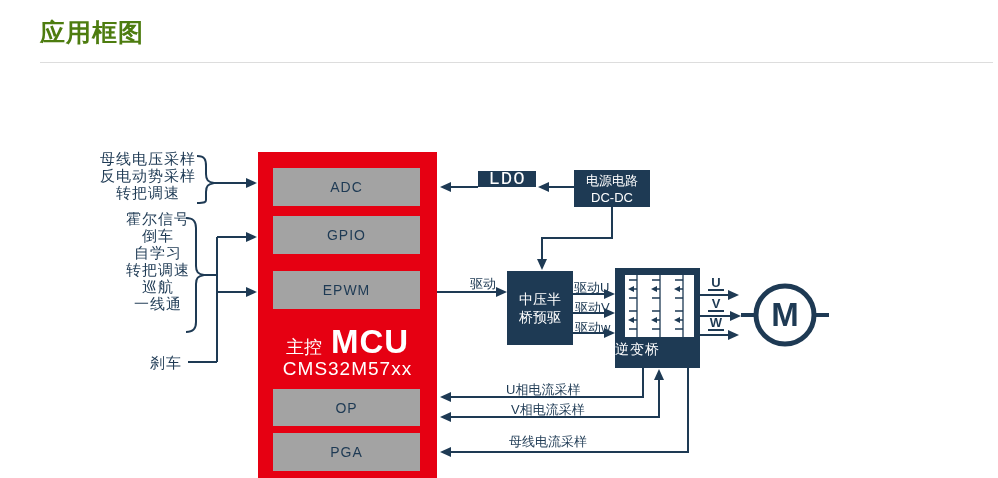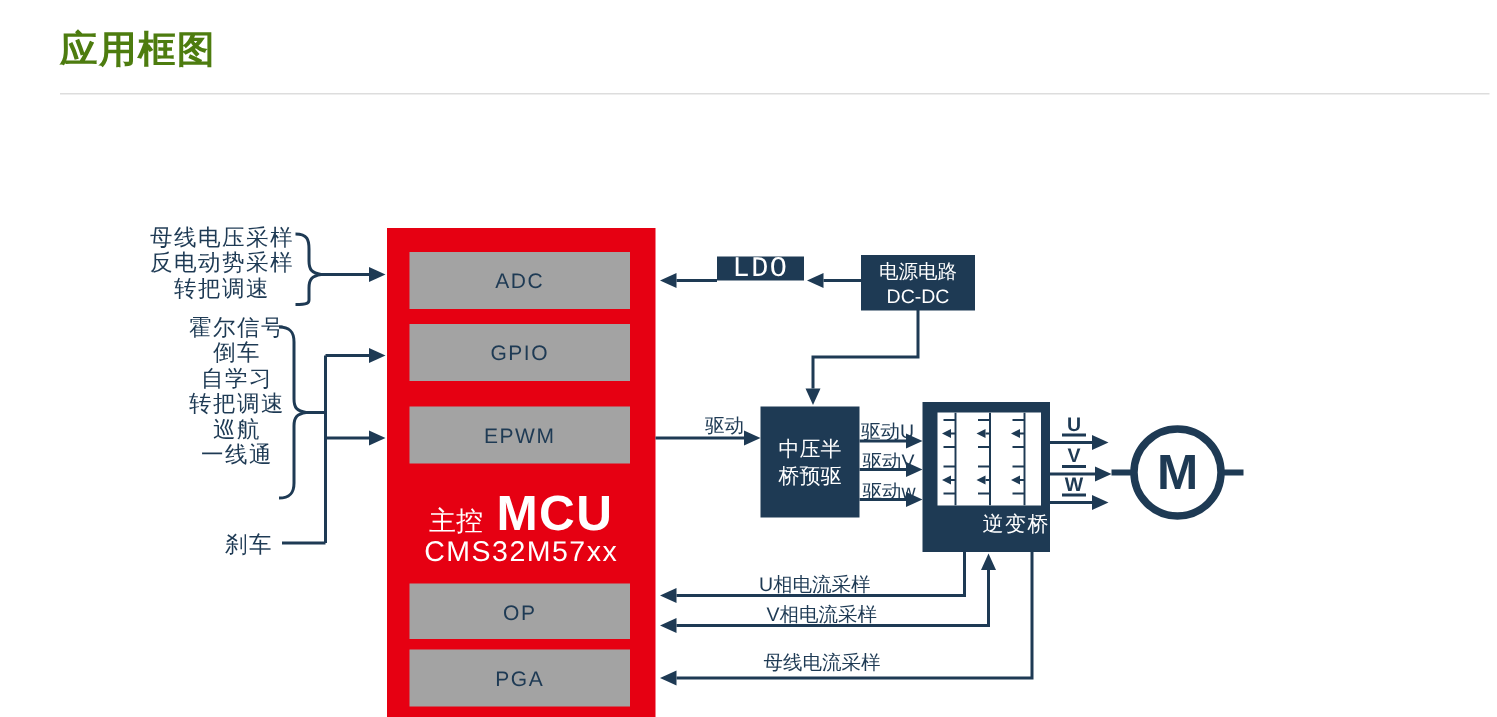--- a/index.html
+++ b/index.html
@@ -41,21 +41,21 @@
   .g2 div{height:17px;}
   .sig{font-size:13px;}
   .phase-lbl{
     position:absolute;width:16px;text-align:center;color:#1e3a54;
     font-size:13px;font-weight:bold;border-bottom:2px solid #1e3a54;height:12px;line-height:12px;
   }
   .block-text{display:flex;flex-direction:column;align-items:center;justify-content:center;text-align:center;}
   svg{position:absolute;left:0;top:0;}
   .inv-label{
     position:absolute;left:615px;top:341px;width:85px;height:24px;
-    color:#ffffff;font-size:14px;text-align:right;letter-spacing:1px;
+    color:#ffffff;font-size:14px;text-align:left;letter-spacing:1px;
   }
 </style>
 </head>
 <body>
 
 <div class="page-title">应用框图</div>
 <div class="divider"></div>
 
 <div class="blk mcu" style="left:258px;top:152px;width:179px;height:326px;"></div>
 <div class="module" style="left:273px;top:168px;width:147px;height:38px;">ADC</div>

